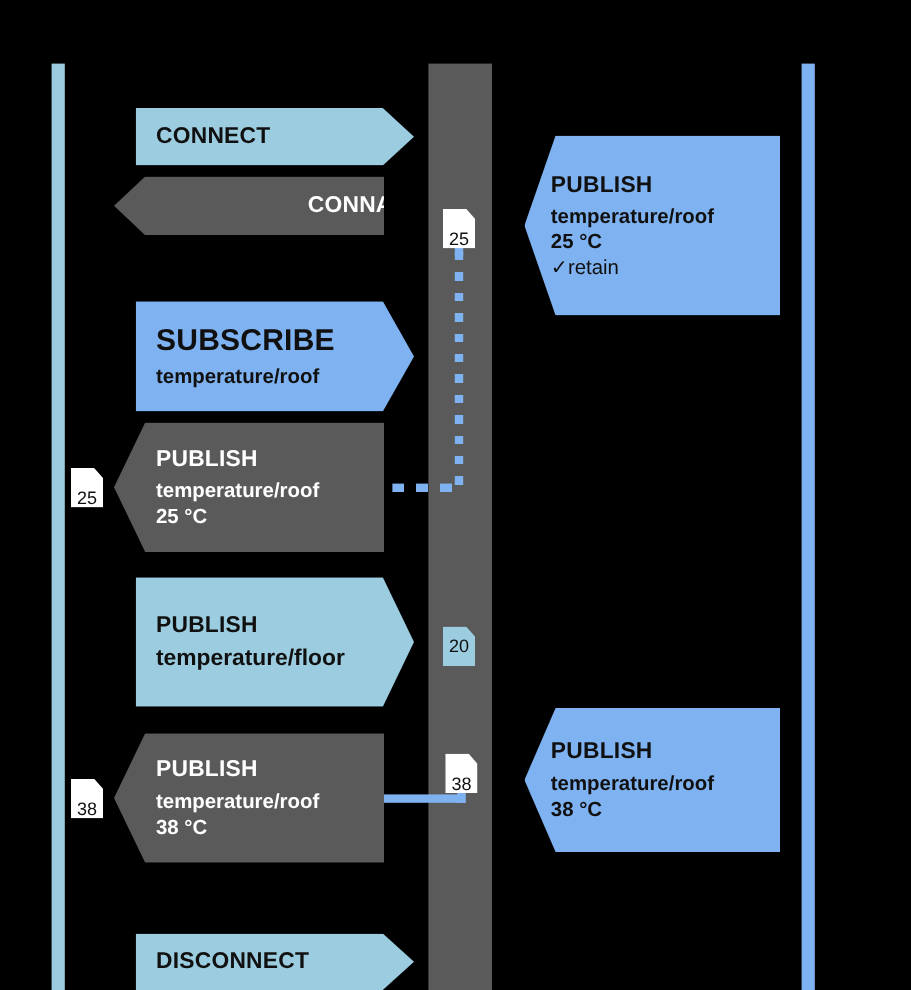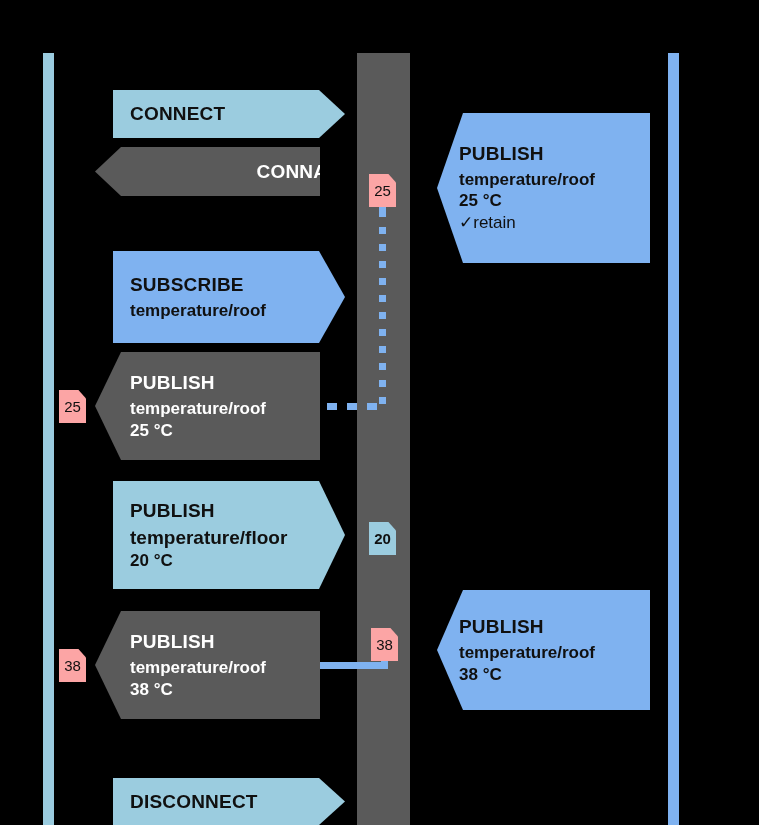--- a/index.html
+++ b/index.html
@@ -38,22 +38,22 @@
   .t-blue{background:#7fb2f0;color:#101010;}
   .t-grey{background:#5a5a5a;color:#ffffff;}
 
   
   .badge{
     position:absolute;width:27px;height:33px;
     display:flex;align-items:center;justify-content:center;
     font-size:15px;line-height:1;color:#101010;
     clip-path:polygon(0 0, 72% 0, 100% 26%, 100% 100%, 0 100%);
   }
-  .badge.b-blue{background:#fca5a5;}
-  .badge.b-cyan{background:#9bccdf;font-weight:bold;}
+  .badge.b-blue{background:#ffffff;align-items:flex-end;}
+  .badge.b-cyan{background:#9bccdf;}
   .badge-stem{position:absolute;width:7px;height:10px;background:#7fb2f0;}
 
   
   .dot-v{position:absolute;width:7px;background-image:
       repeating-linear-gradient(to bottom,#7fb2f0 0 7px,rgba(0,0,0,0) 7px 17px);}
   .dot-h{position:absolute;height:7px;background-image:
       repeating-linear-gradient(to right,#7fb2f0 0 10px,rgba(0,0,0,0) 10px 20px);}
   .solid-h{position:absolute;height:7px;background:#7fb2f0;}
   .solid-v{position:absolute;width:7px;background:#7fb2f0;}
 </style>
@@ -88,38 +88,37 @@
     <div class="lines" style="padding-left:22px;gap:1px;">
       <div class="ttl" style="font-size:19px;margin-bottom:4px;">PUBLISH</div>
       <div class="sub" style="font-size:17px;">temperature/roof</div>
       <div class="sub" style="font-size:17px;">25 °C</div>
       <div class="ret" style="font-size:17px;">✓retain</div>
     </div>
   </div>
 
   <div class="msg arrow-right t-blue" style="left:113px;top:251px;width:232px;height:92px;">
     <div class="lines" style="padding-left:17px;gap:2px;">
-      <div class="ttl" style="font-size:19px;margin-bottom:3px;">SUBSCRIBE</div>
+      <div class="ttl" style="font-size:25px;margin-bottom:3px;">SUBSCRIBE</div>
       <div class="sub" style="font-size:17px;">temperature/roof</div>
     </div>
   </div>
 
   <div class="msg arrow-left t-grey" style="left:95px;top:352px;width:225px;height:108px;">
     <div class="lines" style="padding-left:35px;gap:2px;">
       <div class="ttl" style="font-size:19px;margin-bottom:3px;">PUBLISH</div>
       <div class="sub" style="font-size:17px;">temperature/roof</div>
       <div class="sub" style="font-size:17px;">25 °C</div>
     </div>
   </div>
 
   <div class="msg arrow-right t-cyan" style="left:113px;top:481px;width:232px;height:108px;">
     <div class="lines" style="padding-left:17px;gap:2px;">
       <div class="ttl" style="font-size:19px;margin-bottom:3px;">PUBLISH</div>
       <div class="sub" style="font-size:19px;">temperature/floor</div>
-      <div class="sub" style="font-size:17px;">20 °C</div>
     </div>
   </div>
 
   <div class="msg arrow-left t-grey" style="left:95px;top:611px;width:225px;height:108px;">
     <div class="lines" style="padding-left:35px;gap:2px;">
       <div class="ttl" style="font-size:19px;margin-bottom:3px;">PUBLISH</div>
       <div class="sub" style="font-size:17px;">temperature/roof</div>
       <div class="sub" style="font-size:17px;">38 °C</div>
     </div>
   </div>

